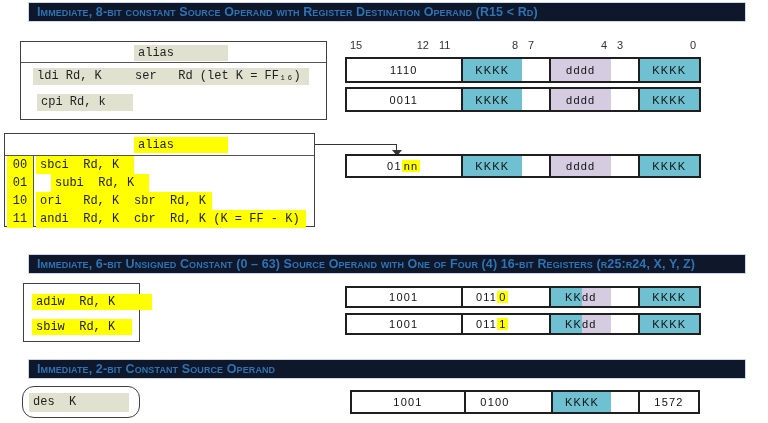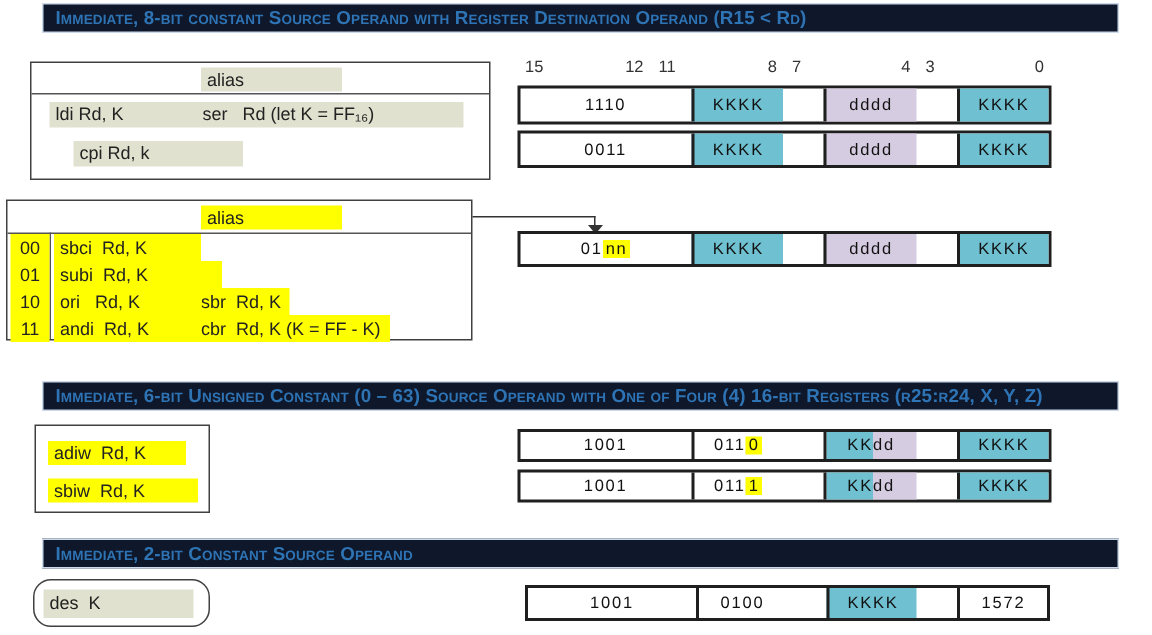--- a/index.html
+++ b/index.html
@@ -24,21 +24,21 @@
   #title3 { top:359px; }
 
   
   .itable { position:absolute; border:1.5px solid #404040; background:#fff; box-sizing:border-box; }
   #table1 { left:20px;  top:41px;  width:307px; height:79px; }
   #table2 { left:4px;   top:133px; width:311px; height:94px; }
   #table3 { left:23px;  top:283px; width:117px; height:59px; }
   #table4 { left:22px;  top:386px; width:118px; height:32px;border-radius:12px; }
 
   .mono {
-    font-family:Liberation Sans, sans-serif;
+    font-family:Liberation Mono, monospace;
     font-size:12px; white-space:pre; color:#222; display:block;
   }
   .hl-green  { background:var(--highlight_green,#e0e2cf); }
   .hl-yellow { background:var(--highlight_yellow,#ffff00); }
 
   .abs { position:absolute; box-sizing:border-box; }
   .sep-h { position:absolute; left:0; right:0; border-top:1.5px solid #555; }
 
   
   .bitlabels { position:absolute; left:345px; top:39px; width:356px; height:14px; display:flex;justify-content:space-between; }
@@ -86,21 +86,21 @@
     <span class="title-text">Immediate, 8-bit constant Source Operand with Register Destination Operand (R15 &lt; Rd)</span>
   </div>
 
   <div class="itable" id="table1">
     <span class="mono hl-green abs" style="left:113px; top:3px; width:94px; height:16px; line-height:16px; padding-left:4px;">alias</span>
     <div class="sep-h" style="top:20px;"></div>
     <div class="hl-green abs" style="left:12px; top:26px; width:276px; height:17px;">
       <span class="mono abs" style="left:4px; line-height:17px;">ldi Rd, K</span>
       <span class="mono abs" style="left:102px; line-height:17px;">ser   Rd (let K = FF₁₆)</span>
     </div>
-    <div class="hl-green abs" style="left:28px; top:52px; width:113px; height:17px;text-align:right;">
+    <div class="hl-green abs" style="left:16px; top:52px; width:96px; height:17px;text-align:right;">
       <span class="mono abs" style="left:4px; line-height:17px;">cpi Rd, k</span>
     </div>
   </div>
 
   <div class="bitlabels">
     <div class="bl-cell">
       <span>15</span>
       <span>12</span>
     </div>
     <div class="bl-cell">
@@ -136,21 +136,21 @@
     <div class="sep-h" style="top:21px;"></div>
     <div class="abs" style="left:28px; top:21px; bottom:0; border-left:1.5px solid #555;"></div>
 
     <div class="abs" style="left:0; top:22px; width:100%; height:18px;">
       <span class="mono hl-yellow abs" style="left:2px; width:26px; line-height:18px; text-align:center;">00</span>
       <span class="mono hl-yellow abs" style="left:31px; width:98px; line-height:18px; padding-left:4px;">sbci  Rd, K</span>
       <span class="mono hl-yellow abs" style="left:129px; line-height:18px;"></span>
     </div>
     <div class="abs" style="left:0; top:40px; width:100%; height:18px;">
       <span class="mono hl-yellow abs" style="left:2px; width:26px; line-height:18px; text-align:center;">01</span>
-      <span class="mono hl-yellow abs" style="left:31px; width:112px; line-height:18px; padding-left:4px;">subi  Rd, K</span>
+      <span class="mono hl-yellow abs" style="left:46px; width:98px; line-height:18px; padding-left:4px;">subi  Rd, K</span>
       <span class="mono hl-yellow abs" style="left:129px; line-height:18px;"></span>
     </div>
     <div class="abs" style="left:0; top:58px; width:100%; height:18px;">
       <span class="mono hl-yellow abs" style="left:2px; width:26px; line-height:18px; text-align:center;">10</span>
       <span class="mono hl-yellow abs" style="left:31px; width:98px; line-height:18px; padding-left:4px;">ori   Rd, K</span>
       <span class="mono hl-yellow abs" style="left:129px; line-height:18px; padding-right:6px;">sbr  Rd, K</span>
     </div>
     <div class="abs" style="left:0; top:76px; width:100%; height:18px;">
       <span class="mono hl-yellow abs" style="left:2px; width:26px; line-height:18px; text-align:center;">11</span>
       <span class="mono hl-yellow abs" style="left:31px; width:98px; line-height:18px; padding-left:4px;">andi  Rd, K</span>
@@ -170,21 +170,21 @@
     <div class="bitcell c-teal">KKKK</div>
     <div class="bitcell c-lav">dddd</div>
     <div class="bitcell c-teal">KKKK</div>
   </div>
 
   <div class="title-box" id="title2">
     <span class="title-text">Immediate, 6-bit Unsigned Constant (0 – 63) Source Operand with One of Four (4) 16-bit Registers (r25:r24, X, Y, Z)</span>
   </div>
 
   <div class="itable" id="table3">
-    <span class="mono hl-yellow abs" style="left:8px; top:10px; width:92px; height:16px; line-height:16px; padding-left:4px;">adiw  Rd, K</span>
+    <span class="mono hl-yellow abs" style="left:8px; top:10px; width:120px; height:16px; line-height:16px; padding-left:4px;">adiw  Rd, K</span>
     <span class="mono hl-yellow abs" style="left:8px; top:35px; width:100px; height:16px; line-height:16px; padding-left:4px;">sbiw  Rd, K</span>
   </div>
 
   <div class="bitrow" id="row-adiw">
     <div class="bitcell">1001</div>
     <div class="bitcell">
       <span>011</span>
         <span class="hl-char">0</span>
     </div>
     <div class="bitcell c-split">KKdd</div>

